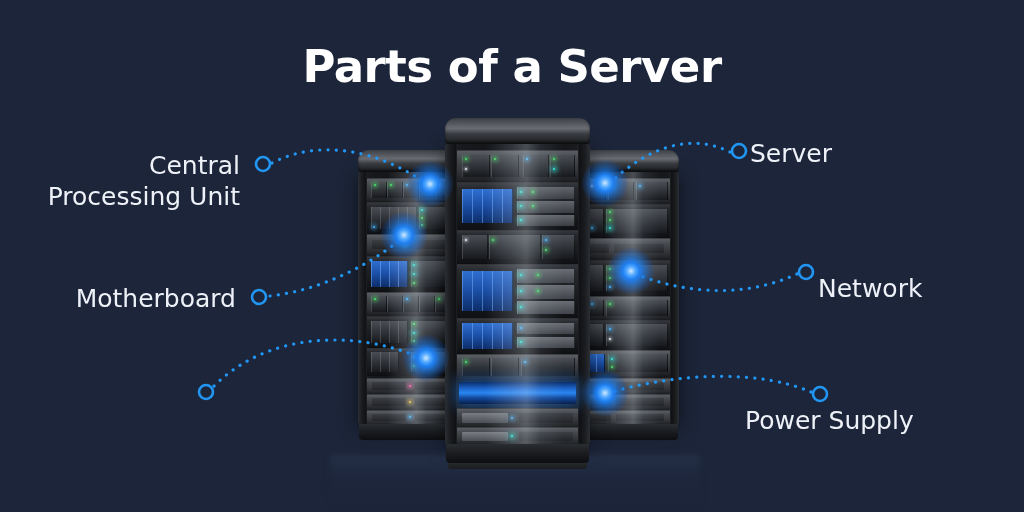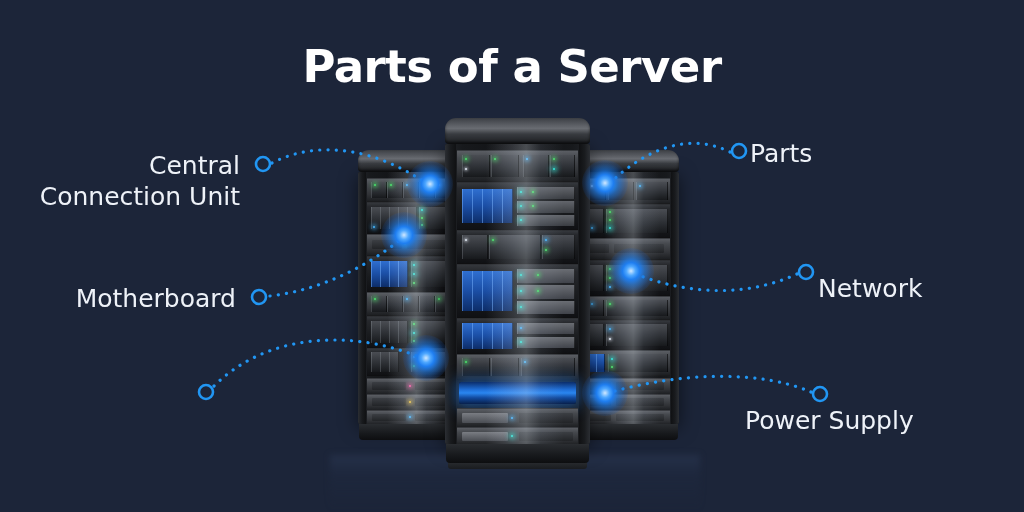--- a/index.html
+++ b/index.html
@@ -545,30 +545,30 @@
 
     <path class="dotline" d="M 797 274 C 740 300, 680 292, 633 273"></path>
     <circle class="ring" cx="806" cy="272" r="7"></circle>
 
     <path class="dotline" d="M 811 392 C 760 370, 680 372, 608 393"></path>
     <circle class="ring" cx="820" cy="394" r="7"></circle>
   </svg>
 
   <div class="label left" style="left:0px; top:150px; width:240px;">
     <div>Central</div>
-    <div>Connection Unit</div>
+    <div>Processing Unit</div>
   </div>
 
   <div class="label left" style="left:0px; top:283px; width:236px;">
     <div>Motherboard</div>
   </div>
 
 
   <div class="label right" style="left:750px; top:138px; width:274px;">
-    <div>Parts</div>
+    <div>Server</div>
   </div>
 
   <div class="label right" style="left:818px; top:273px; width:206px;">
     <div>Network</div>
   </div>
 
   <div class="label right" style="left:745px; top:405px; width:279px;">
     <div>Power Supply</div>
   </div>
 

